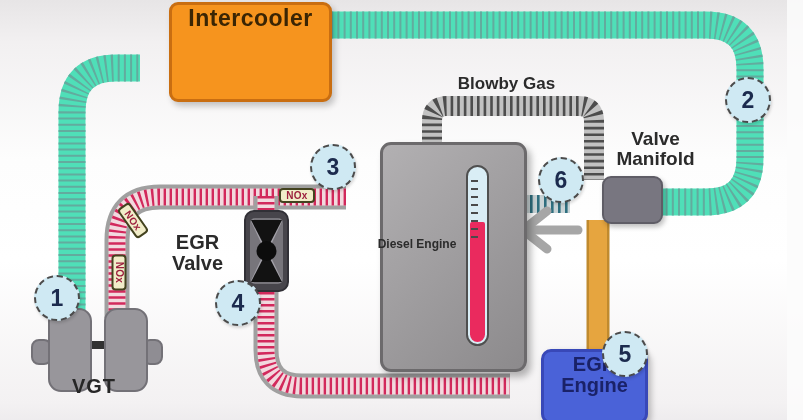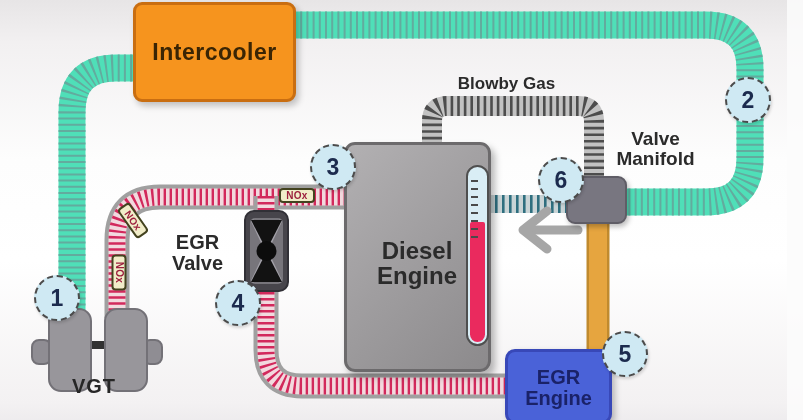--- a/index.html
+++ b/index.html
@@ -4,22 +4,22 @@
 <style>
   html,body{margin:0;padding:0;background:#ffffff;}
   #stage{
     position:relative;width:803px;height:420px;overflow:hidden;
     font-family:"Liberation Sans","DejaVu Sans",sans-serif;
     background:linear-gradient(to bottom,#e7e5e6 0%,#f2f0f1 10%,#fdfdfd 38%,#ffffff 62%,#f3f1f2 96%,#eeecee 100%);
   }
   .abs{position:absolute;}
   svg.pipes{position:absolute;left:0;top:0;z-index:1;}
   
-  .box{position:absolute;display:flex;align-items:center;justify-content:center;
-       text-align:center;font-weight:bold;box-sizing:border-box;}
+  .box{position:absolute;display:flex;justify-content:center;
+       text-align:center;font-weight:bold;box-sizing:border-box;margin-left:36px;}
   .intercooler{left:133px;top:2px;width:163px;height:100px;z-index:2;
        background:#f6941e;border:3px solid #c96e11;border-radius:9px;
        box-shadow:3px 4px 6px rgba(0,0,0,.22);
        color:#3a2504;font-size:23px;letter-spacing:.5px;}
   .engine{left:344px;top:142px;width:147px;height:230px;z-index:2;
        background:linear-gradient(135deg,#b2b0b2 0%,#9d9b9d 55%,#8c8a8c 100%);
        border:3px solid #6c6a6c;border-radius:11px;
        box-shadow:4px 5px 7px rgba(0,0,0,.28);}
   .manifold-box{left:566px;top:176px;width:61px;height:48px;z-index:2;
        background:#787680;border:2px solid #5f5d66;border-radius:9px;
@@ -41,21 +41,21 @@
   .thermo{left:466px;top:165px;width:23px;height:181px;z-index:3;
        background:#d9edf5;border:2px solid #4f4f4f;border-radius:12px;
        box-sizing:border-box;}
   .thermo-fluid{position:absolute;left:2px;right:2px;bottom:2px;height:120px;
        background:#ea2a5e;border-radius:2px 2px 8px 8px;}
   .thermo-ticks{position:absolute;left:3px;top:13px;width:7px;height:58px;
        background:repeating-linear-gradient(to bottom,#4a4a4a 0 2px,transparent 2px 8px);}
   
   .lbl{position:absolute;z-index:4;font-weight:bold;color:#2b2b2b;
        text-align:center;line-height:1.06;}
-  .lbl-engine{left:352px;top:238px;width:130px;font-size:24px;z-index:3;}
+  .lbl-engine{left:352px;top:238px;width:130px;font-size:12px;z-index:3;}
   .lbl-valve{left:150px;top:232px;width:95px;font-size:20px;}
   .lbl-intake{left:598px;top:129px;width:115px;font-size:19px;}
   .lbl-blowby{left:444px;top:75px;width:125px;font-size:17px;white-space:nowrap;}
   .lbl-vgt{left:52px;top:376px;width:84px;font-size:20px;color:#262626;letter-spacing:1px;}
   
   .nox{position:absolute;z-index:4;width:36px;height:15px;background:#f1edc9;
        border:2px solid #43431f;border-radius:4px;color:#9c1f3d;font-weight:bold;
        font-size:10px;display:flex;align-items:center;justify-content:center;
        box-sizing:border-box;letter-spacing:.3px;}
   .nox1{left:279px;top:188px;}

